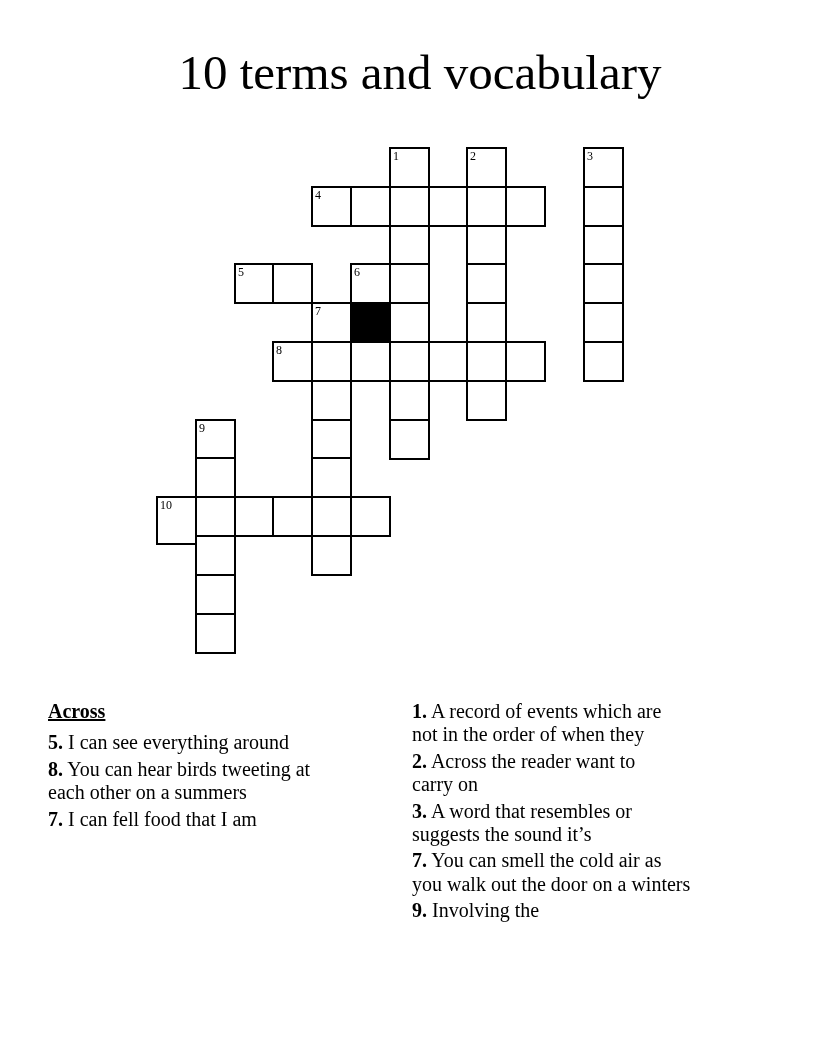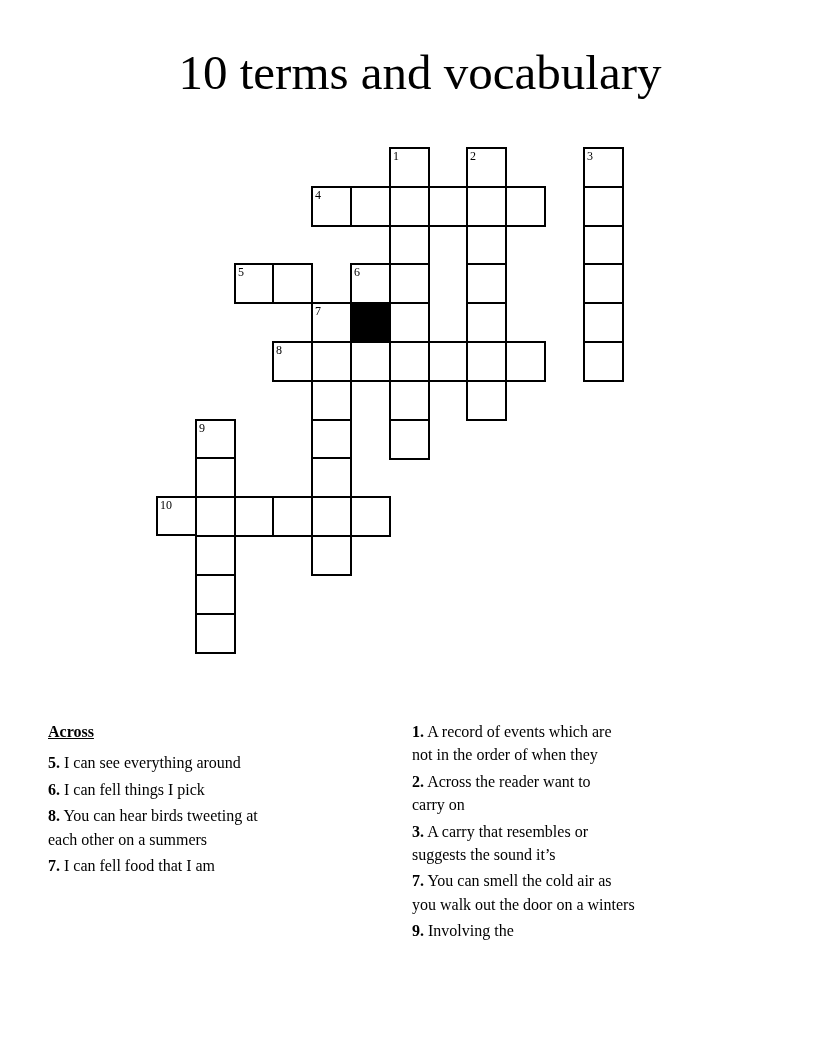--- a/index.html
+++ b/index.html
@@ -32,22 +32,22 @@
   .cell.black { background: #000000; }
   .cellnum {
     position: absolute;
     top: 0px; left: 2px;
     font-size: 12px;
     line-height: 14px;
     font-family: "Liberation Serif", serif;
   }
   .clues {
     position: absolute;
-    top: 720px;
-    font-size: 16px;
+    top: 700px;
+    font-size: 20px;
     line-height: 23.4px;
   }
   .clues.across { left: 48px;  width: 348px; }
   .clues.down   { left: 412px; width: 372px; }
   .clues-heading {
     font-weight: bold;
     text-decoration: underline;
     margin: 0 0 8px 0;
   }
   .clue { white-space: pre-line; margin: 0 0 3px 0; }
@@ -110,46 +110,45 @@
     <div class="cell" style="left: 311px; top: 380px; height: 41px; width: 41px;"></div>
     <div class="cell" style="left: 389px; top: 380px; height: 41px; width: 41px;"></div>
     <div class="cell" style="left: 466px; top: 380px; height: 41px; width: 41px;"></div>
     <div class="cell" style="left: 195px; top: 419px; height: 41px; width: 41px;">
       <span class="cellnum">9</span>
     </div>
     <div class="cell" style="left: 311px; top: 419px; height: 41px; width: 41px;"></div>
     <div class="cell" style="left: 389px; top: 419px; height: 41px; width: 41px;"></div>
     <div class="cell" style="left: 195px; top: 457px; height: 41px; width: 41px;"></div>
     <div class="cell" style="left: 311px; top: 457px; height: 41px; width: 41px;"></div>
-    <div class="cell" style="left: 156px; top: 496px; height: 40px; width: 41px;">
+    <div class="cell" style="left: 156px; top: 496px; height: 49px; width: 41px;">
       <span class="cellnum">10</span>
     </div>
     <div class="cell" style="left: 195px; top: 496px; height: 41px; width: 41px;"></div>
     <div class="cell" style="left: 234px; top: 496px; height: 41px; width: 41px;"></div>
     <div class="cell" style="left: 272px; top: 496px; height: 41px; width: 41px;"></div>
     <div class="cell" style="left: 311px; top: 496px; height: 41px; width: 41px;"></div>
     <div class="cell" style="left: 350px; top: 496px; height: 41px; width: 41px;"></div>
     <div class="cell" style="left: 195px; top: 535px; height: 41px; width: 41px;"></div>
     <div class="cell" style="left: 311px; top: 535px; height: 41px; width: 41px;"></div>
     <div class="cell" style="left: 195px; top: 574px; height: 41px; width: 41px;"></div>
     <div class="cell" style="left: 195px; top: 613px; height: 41px; width: 41px;"></div>
   </div>
 
 <div class="clues across">
   <div class="clues-heading">Across</div>
   <div class="clue"><span class="num">5.</span> <span>I can see everything around</span></div>
-  <div class="clue"><span class="num">6.</span> <span>I can fell things I pick</span></div>
   <div class="clue"><span class="num">8.</span> <span>You can hear birds tweeting at
 each other on a summers</span></div>
   <div class="clue"><span class="num">7.</span> <span>I can fell food that I am</span></div>
 </div>
 
 <div class="clues down">
   <div class="clue"><span class="num">1.</span> <span>A record of events which are
 not in the order of when they</span></div>
   <div class="clue"><span class="num">2.</span> <span>Across the reader want to
 carry on</span></div>
-  <div class="clue"><span class="num">3.</span> <span>A carry that resembles or
+  <div class="clue"><span class="num">3.</span> <span>A word that resembles or
 suggests the sound it’s</span></div>
   <div class="clue"><span class="num">7.</span> <span>You can smell the cold air as
 you walk out the door on a winters</span></div>
   <div class="clue"><span class="num">9.</span> <span>Involving the</span></div>
 </div>
 
 </body></html>

